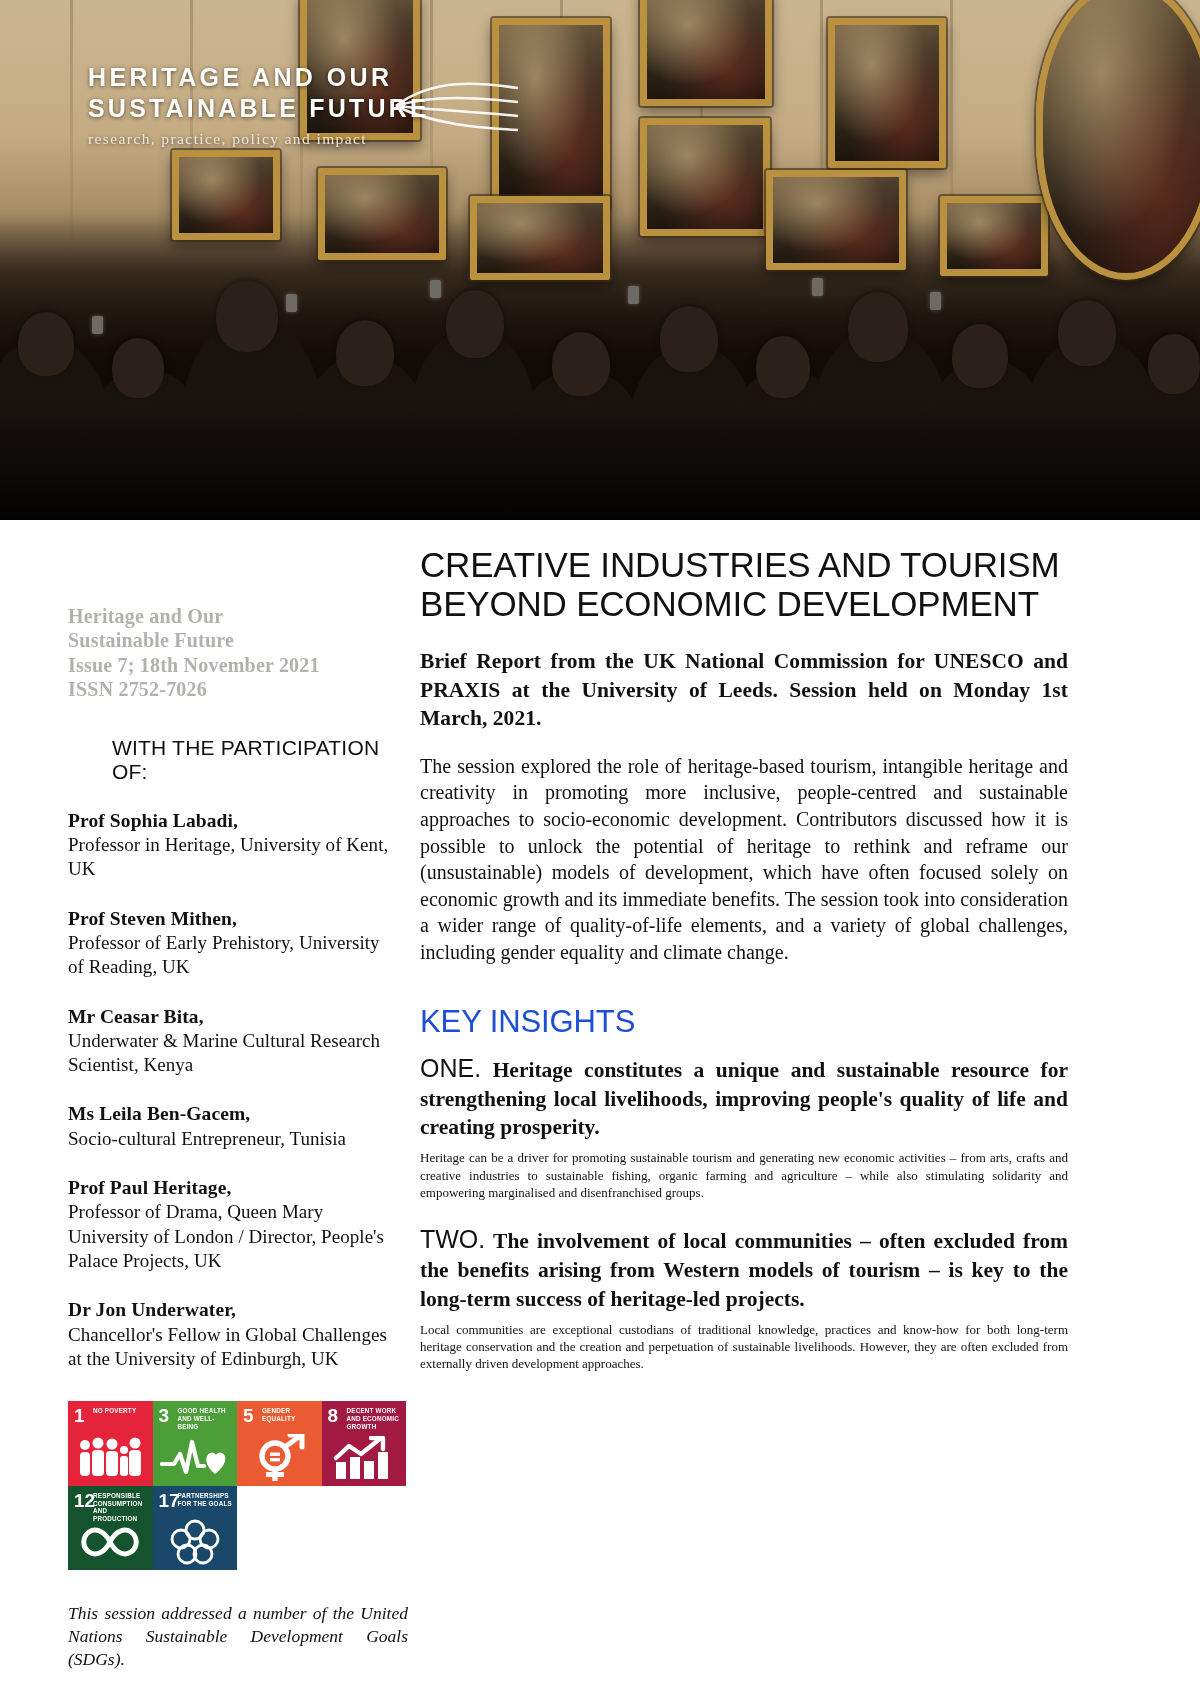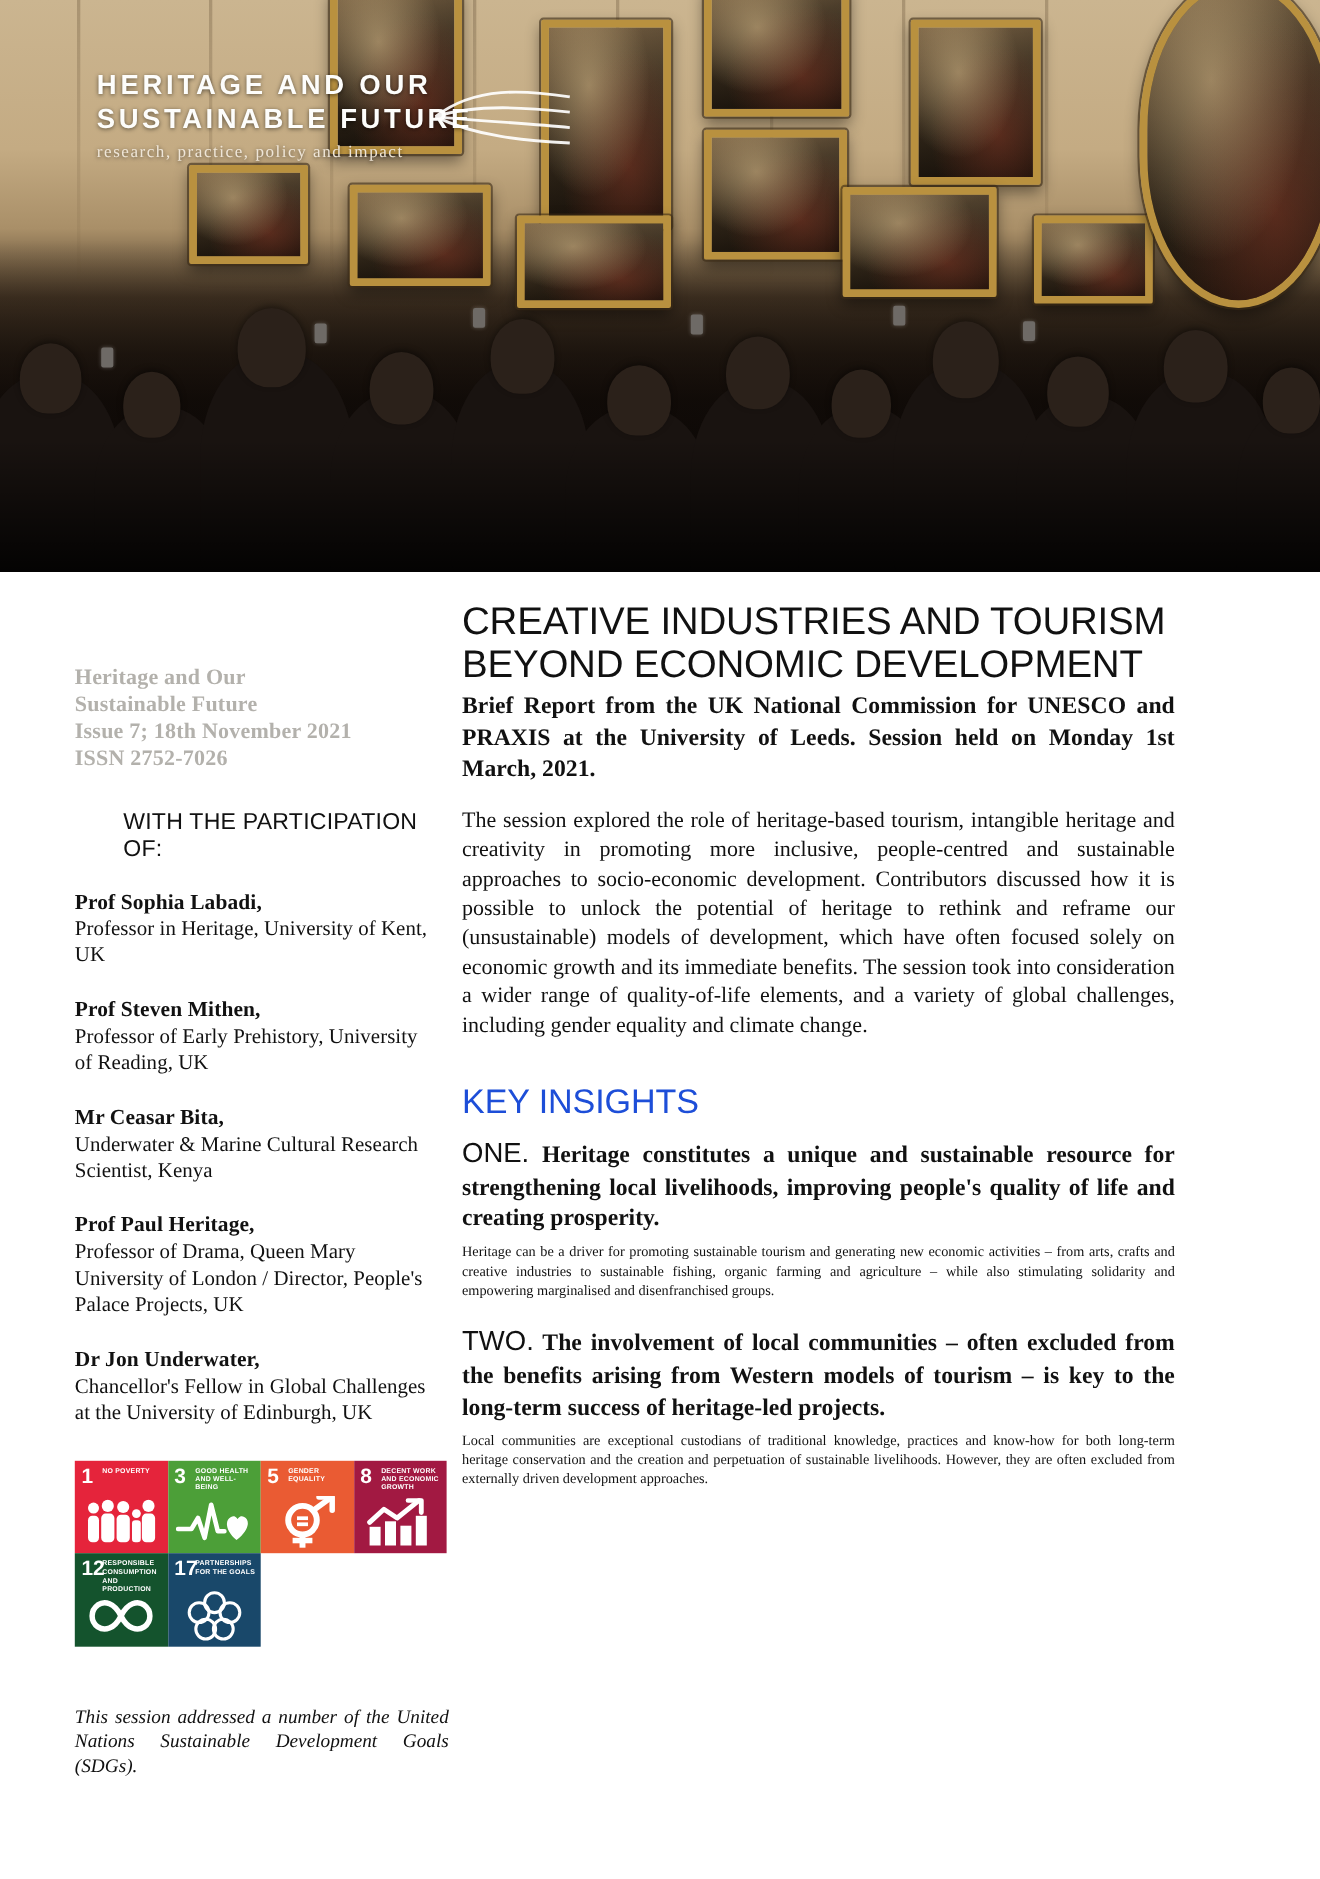--- a/index.html
+++ b/index.html
@@ -165,37 +165,37 @@
     text-transform:uppercase;
   }
   .sdg .glyph {
     position:absolute; left:0; right:0; bottom:4px;
     height:48px;
     display:flex; align-items:center; justify-content:center;
   }
   .sdg .glyph svg { display:block; }
 
   .sdg-caption {
-    margin-top:52px;
+    margin-top:32px;
     font-style:italic;
     font-size:17.5px;
     line-height:1.3;
     text-align:justify;
     width:340px;
   }
 
   
   .headline {
     font-family:"Liberation Sans", sans-serif;
     font-weight:400;
     font-size:35px;
     line-height:1.1;
     letter-spacing:-.2px;
     color:#111;
-    margin:0 0 4px 0;
+    margin:0 0 24px 0;
   }
   .lede {
     font-weight:700;
     font-size:21.5px;
     line-height:1.33;
     text-align:justify;
     margin:0 0 20px 0;
     letter-spacing:.05px;
   }
   .body-p {
@@ -332,20 +332,24 @@
       </div>
       <div class="person">
         <div class="person-name">Prof Steven Mithen,</div>
         <div class="person-role">Professor of Early Prehistory, University of Reading, UK</div>
       </div>
       <div class="person">
         <div class="person-name">Mr Ceasar Bita,</div>
         <div class="person-role">Underwater &amp; Marine Cultural Research Scientist, Kenya</div>
       </div>
       <div class="person">
+        <div class="person-name">Ms Leila Ben-Gacem,</div>
+        <div class="person-role">Socio-cultural Entrepreneur, Tunisia</div>
+      </div>
+      <div class="person">
         <div class="person-name">Prof Paul Heritage,</div>
         <div class="person-role">Professor of Drama, Queen Mary University of London / Director, People's Palace Projects, UK</div>
       </div>
       <div class="person">
         <div class="person-name">Dr Jon Underwater,</div>
         <div class="person-role">Chancellor's Fellow in Global Challenges at the University of Edinburgh, UK</div>
       </div>
 
       <div class="sdg-wrap">
         <div class="sdg-grid">

